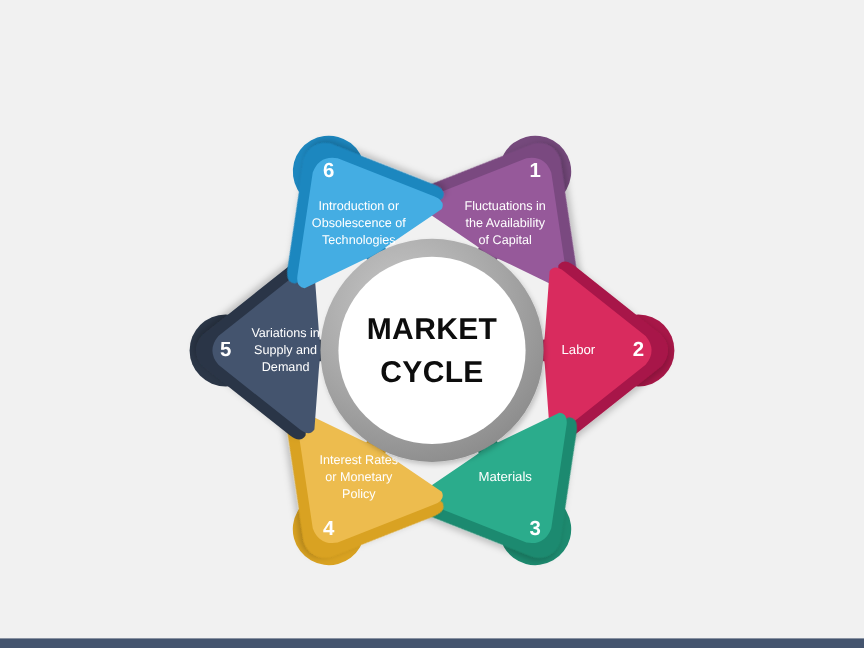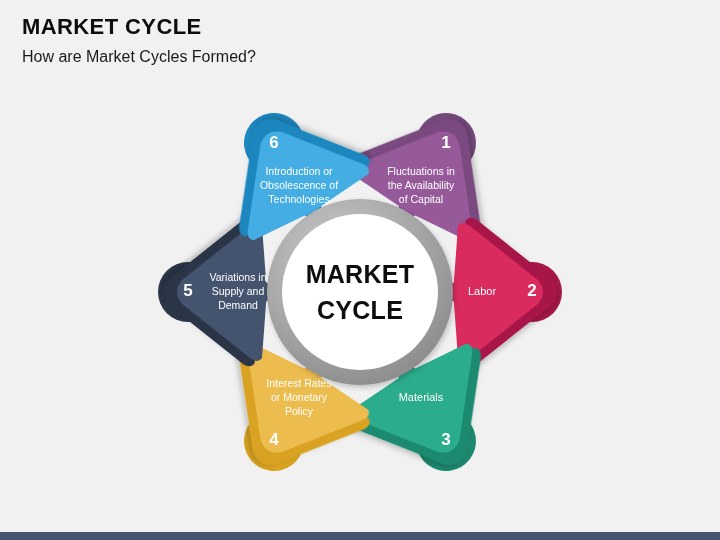--- a/index.html
+++ b/index.html
@@ -79,22 +79,20 @@
     text-anchor: middle;
     dominant-baseline: middle;
     letter-spacing: 0.3px;
   }
 </style>
 </head>
 <body>
 
 <div id="slide" style="background: rgb(241, 241, 241);">
 
-  <div id="title">MARKET CYCLE</div>
-  <div id="subtitle">How are Market Cycles Formed?</div>
 
   <div id="diagram">
     <svg width="720" height="540" viewBox="0 0 720 540" xmlns="http://www.w3.org/2000/svg">
       <defs>
         <filter id="softshadow" x="-40%" y="-40%" width="180%" height="180%">
           <feDropShadow dx="1.5" dy="2.5" stdDeviation="2.4" flood-color="#000000" flood-opacity="0.20"></feDropShadow>
         </filter>
         <radialGradient id="ringgrad" cx="0.38" cy="0.30" r="0.82">
           <stop offset="0%" stop-color="#c9c9c9"></stop>
           <stop offset="55%" stop-color="#a6a6a6"></stop>

